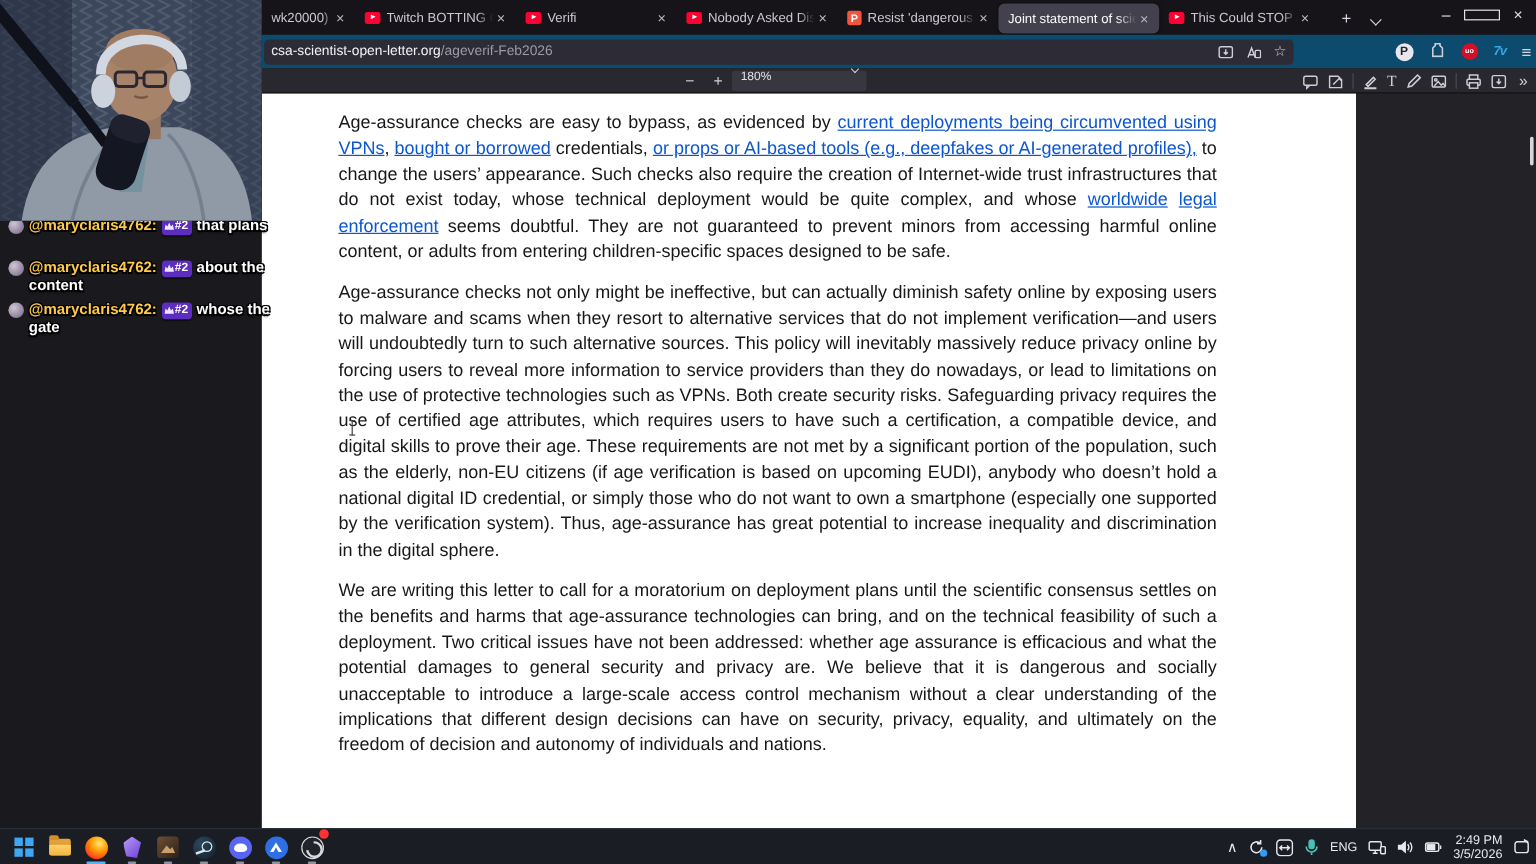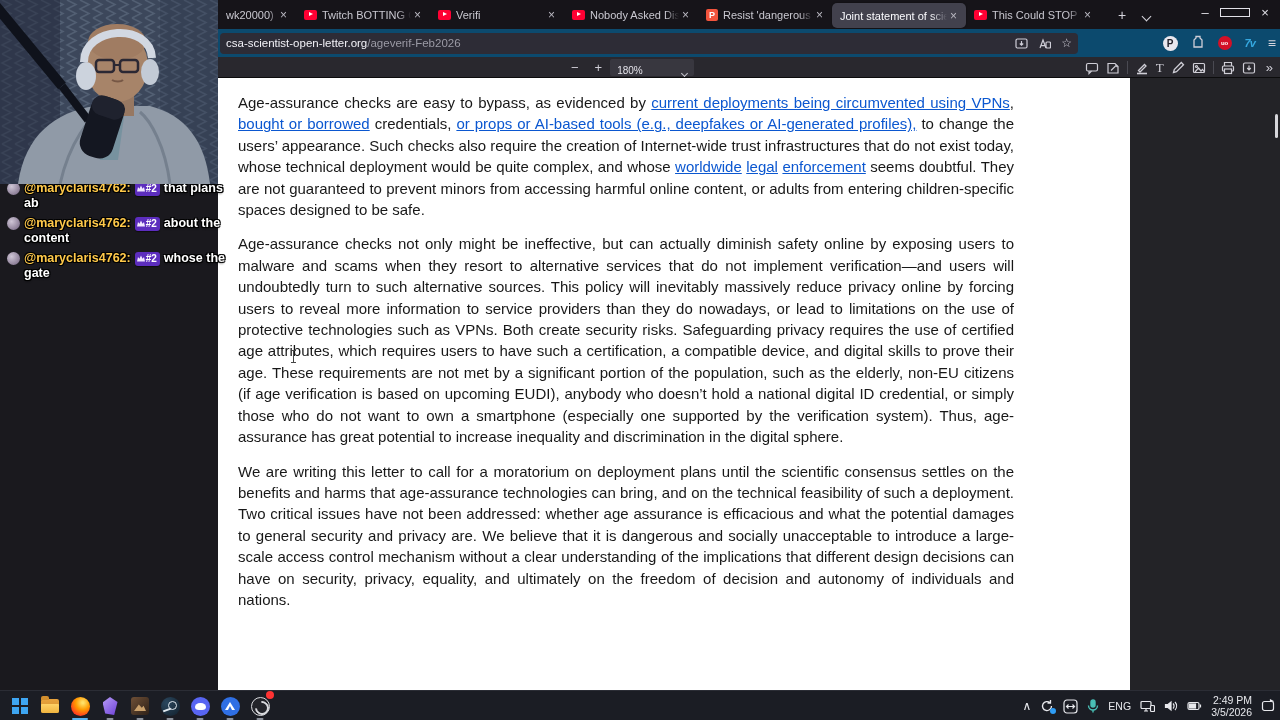--- a/index.html
+++ b/index.html
@@ -32,30 +32,30 @@
   .ubicon { color:#cfced8; font-size:12px; margin-left:10px; display:flex; align-items:center; }
   .navicons { position:absolute; right:4px; top:0; height:28px; display:flex; align-items:center; gap:13px; }
   .pcircle { width:15px; height:15px; border-radius:50%; background:#e8e7ee; color:#23222b; font-size:10px; font-weight:bold; text-align:center; line-height:15px; }
   .ublock { width:14px; height:14px; border-radius:50%; background:#c2185b; background:#d31027; color:#fff; font-size:6px; font-weight:bold; text-align:center; line-height:14px; }
   .seventv { color:#35a8e0; font-size:11px; font-weight:bold; font-style:italic; letter-spacing:-1px; }
   .hamb { color:#d6d5dd; font-size:14px; }
 
   .pdfbar { position:absolute; left:0; top:57px; width:1280px; height:21px; background:#29282e; border-bottom:1px solid #0c0c0d; }
   .zoomctl { position:absolute; left:563px; top:0; height:21px; display:flex; align-items:center; color:#cfced6; }
   .zoomctl .zbtn { font-size:13px; padding:0 8px; }
-  .zoomsel { width:84px; height:17px; background:#38373f; border-radius:2px; font-size:10px; color:#e4e3ea; display:flex; align-items:flex-end; padding:0 7px; justify-content:space-between; }
+  .zoomsel { width:112px; height:17px; background:#38373f; border-radius:2px; font-size:10px; color:#e4e3ea; display:flex; align-items:flex-start; padding:0 7px; justify-content:space-between; }
   .zoomsel .chev { width:5px; height:5px; border-color:#c4c3cc; }
   .pdftools { position:absolute; right:4px; top:0; height:21px; display:flex; align-items:center; gap:7px; }
   .pdftools svg { display:block; }
   .pdftools .more { color:#cfced6; font-size:13px; padding:0 3px; }
   .tool-sep { width:1px; height:13px; background:#4a4a52; }
 
   
   .content { position:absolute; left:218px; top:78px; width:1062px; height:612px; background:#232327; }
-  .page { position:absolute; left:0; top:0; width:912px; height:612px; background:#fff; padding:14px 116px 0 20px; }
+  .page { position:absolute; left:0; top:0; width:912px; height:612px; background:#fff; padding:14px 116px 0 64px; }
   .page p { font-size:15px; line-height:21.4px; color:#181818; text-align:justify; margin-bottom:13px; }
   .page .lnk { color:#0b57d0; text-decoration:underline; cursor:pointer; }
   .scrollthumb { position:absolute; right:2px; top:36px; width:3px; height:24px; background:#d7d7db; border-radius:2px; }
   .ibeam { position:absolute; left:75px; top:272px; width:1px; height:13px; background:#444; }
   .ibeam:before,.ibeam:after { content:""; position:absolute; left:-2px; width:5px; height:1px; background:#444; }
   .ibeam:after { bottom:0; }
 
   
   .leftpanel { position:absolute; left:0; top:0; width:218px; height:690px; background:#1a191e; }
   .webcam { position:absolute; left:0; top:0; width:218px; height:184px; z-index:6; overflow:hidden; background:#323a47; }
@@ -306,21 +306,20 @@
           <span class="avatar"></span>
           <span class="cuser">@maryclaris4762:</span>
           <span class="cbadge">
             <svg width="8" height="7" viewBox="0 0 8 7">
               <path d="M0 6.5h8L7 2 5.5 3.8 4 .5 2.5 3.8 1 2z" fill="#efe6ff"></path>
             </svg>
             <span>#2</span>
           </span>
           <span class="ctext">that plans</span>
         </div>
-        <div class="chatline2 ctext">ab</div>
       </div>
       <div class="chatmsg" style="top: 216px;">
         <div class="chatline1">
           <span class="avatar"></span>
           <span class="cuser">@maryclaris4762:</span>
           <span class="cbadge">
             <svg width="8" height="7" viewBox="0 0 8 7">
               <path d="M0 6.5h8L7 2 5.5 3.8 4 .5 2.5 3.8 1 2z" fill="#efe6ff"></path>
             </svg>
             <span>#2</span>

